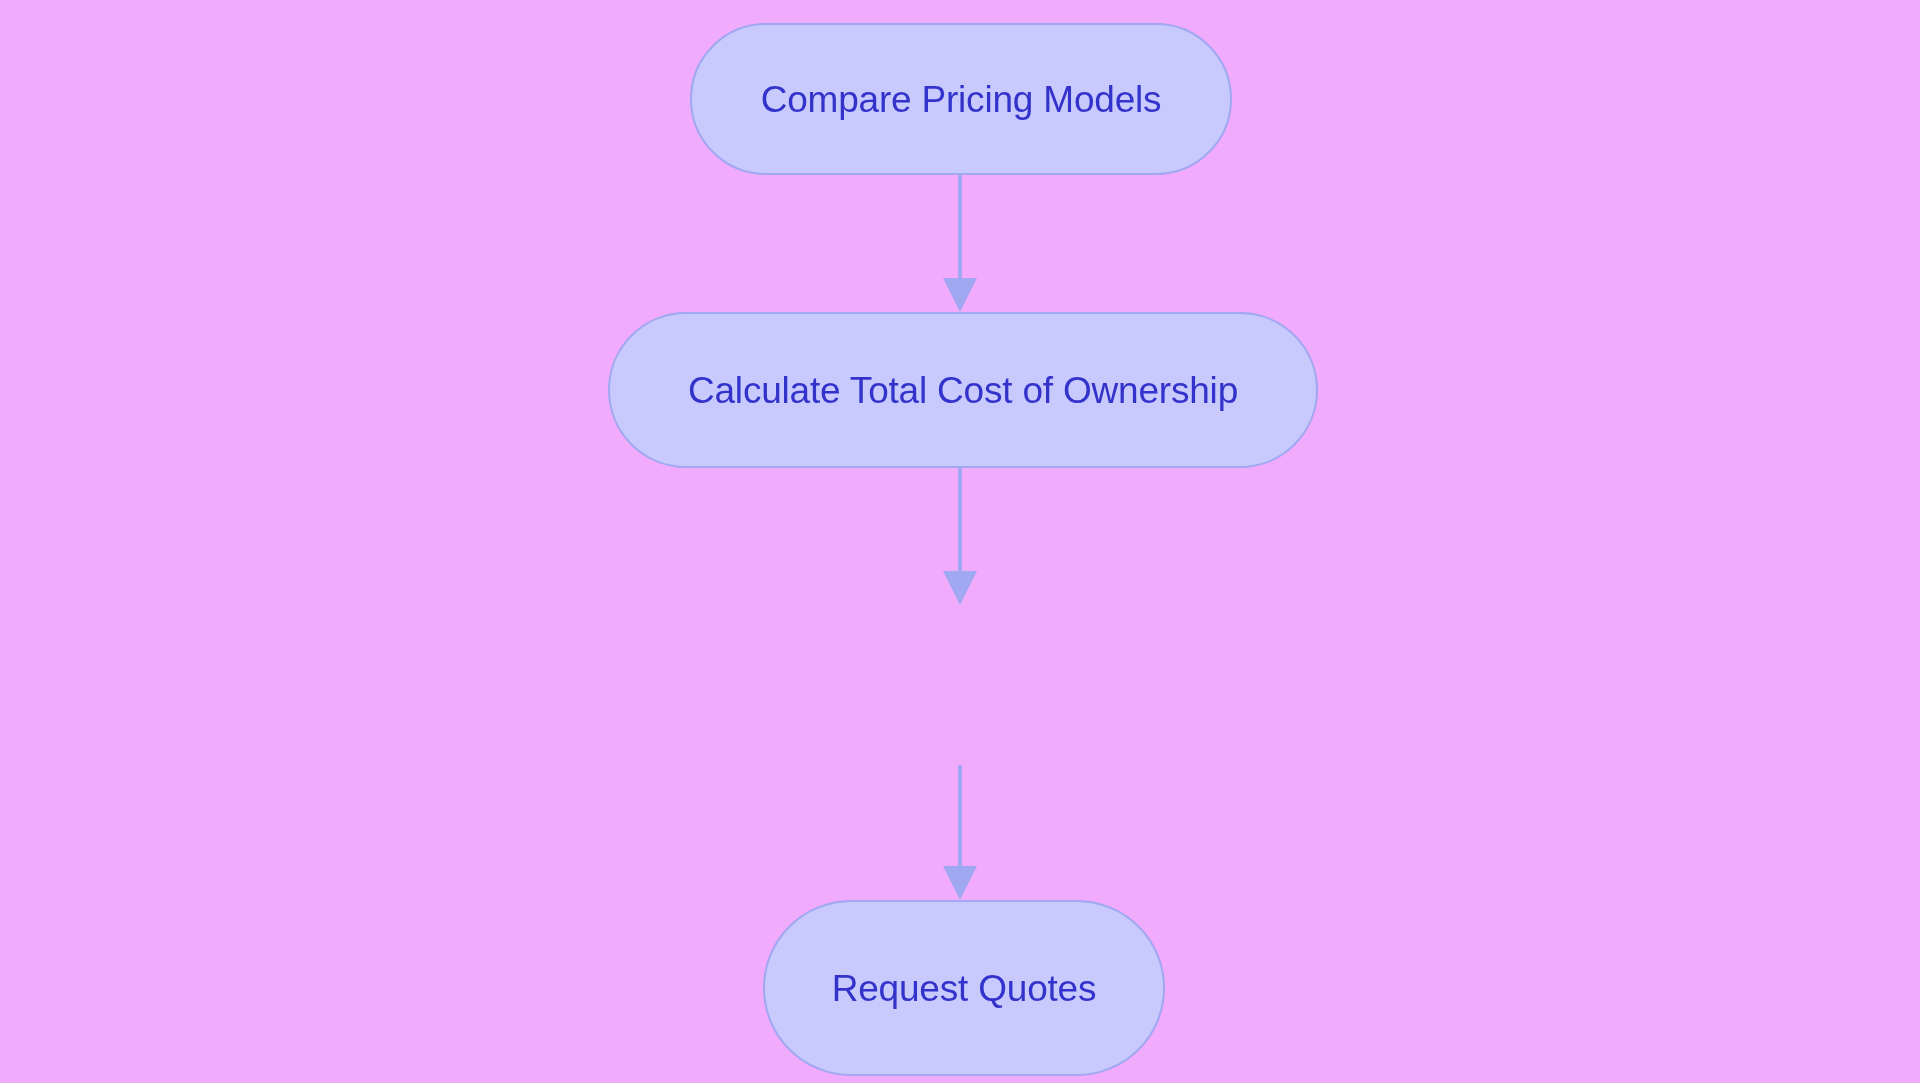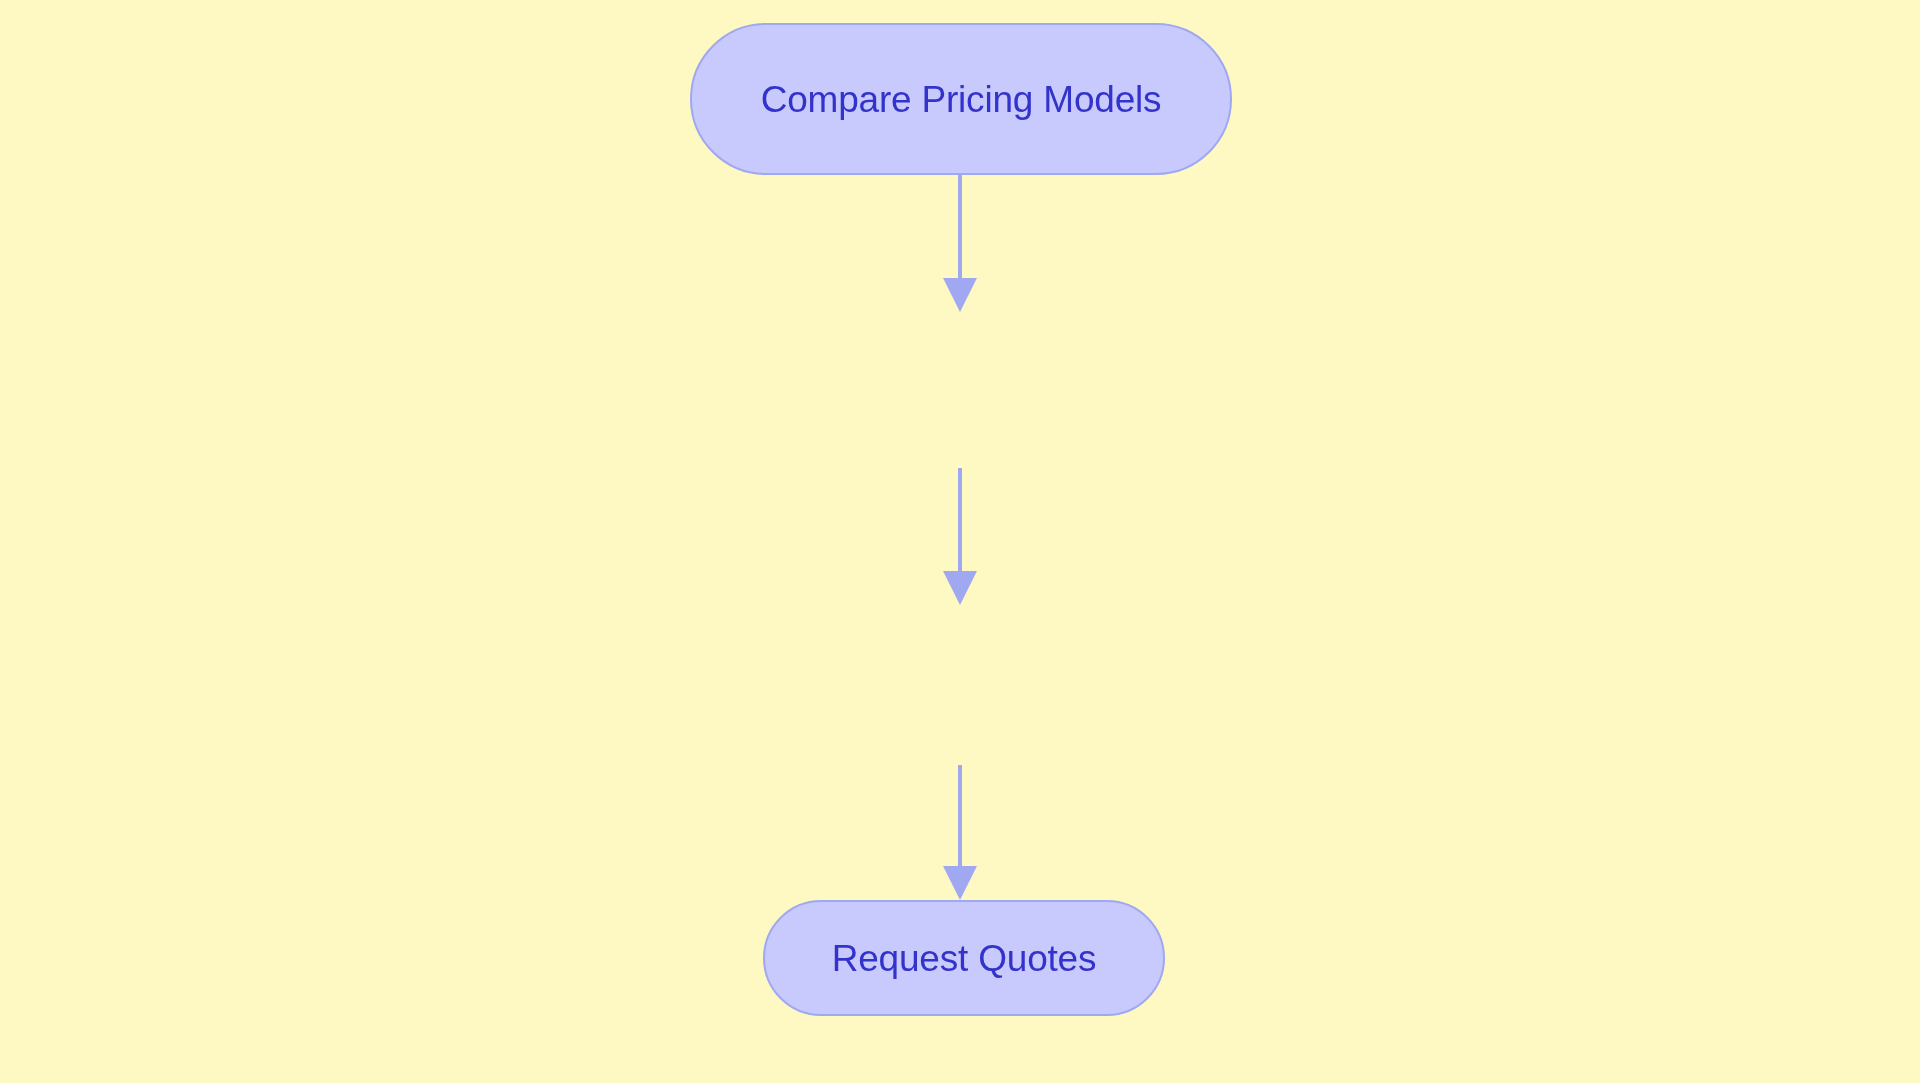--- a/index.html
+++ b/index.html
@@ -8,21 +8,21 @@
     padding: 0;
     background: #ffffff;
   }
   body {
     font-family: "Liberation Sans", sans-serif;
   }
   #canvas {
     position: relative;
     width: 1920px;
     height: 1083px;
-    background: #fef9c3;
+    background: #f0abfc;
     overflow: hidden;
   }
   .flow-stage {
     position: absolute;
     left: 0;
     top: 0;
     width: 1920px;
     height: 1083px;
   }
   .node {
@@ -44,21 +44,21 @@
     user-select: none;
   }
   .node-label {
     display: block;
     padding: 0 14px;
   }
   
   .node-1 { left: 690px;  top: 23px;  width: 542px; height: 152px; }
   .node-2 { left: 608px;  top: 312px; width: 710px; height: 156px; }
   .node-3 { left: 700px;  top: 605px; width: 528px; height: 160px; }
-  .node-4 { left: 763px;  top: 900px; width: 402px; height: 116px; }
+  .node-4 { left: 763px;  top: 900px; width: 402px; height: 176px; }
 
   .connector {
     position: absolute;
     left: 0;
     top: 0;
     width: 1920px;
     height: 1083px;
     pointer-events: none;
   }
   .edge-line {
@@ -93,20 +93,23 @@
       <polygon class="edge-head" points="943,866 977,866 960,900"></polygon>
     </g>
   </svg>
 
   <div class="flow-stage">
 
     <div class="node node-1">
       <span class="node-label">Compare Pricing Models</span>
     </div>
 
+    <div class="node node-2">
+      <span class="node-label">Calculate Total Cost of Ownership</span>
+    </div>
 
 
     <div class="node node-4">
       <span class="node-label">Request Quotes</span>
     </div>
 
   </div>
 </div>
 
 </body></html>

